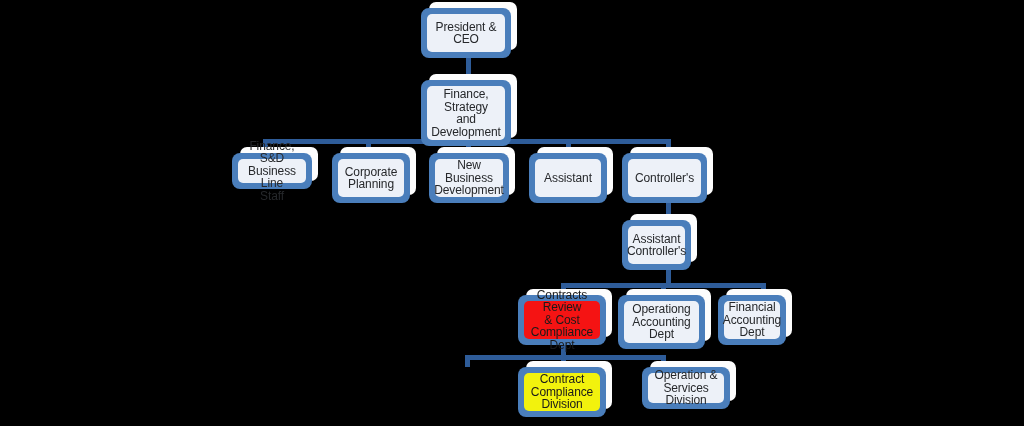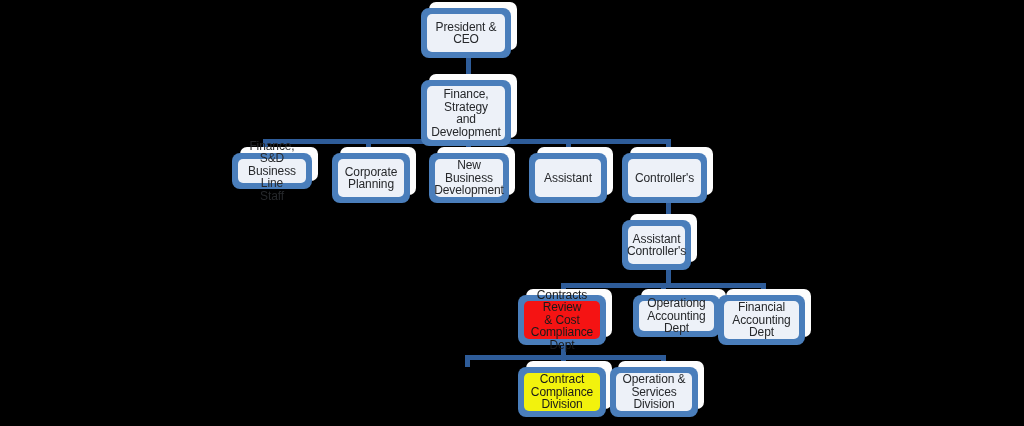--- a/index.html
+++ b/index.html
@@ -201,31 +201,31 @@
     <div class="plate"></div>
     <div class="body">
       <div class="inner">
         <span class="label">Contracts Review
 &amp; Cost
 Compliance Dept</span>
       </div>
     </div>
   </div>
 
-  <div class="node" style="left:618px; top:295px; width:87px; height:42px;margin-left:15px;">
+  <div class="node" style="left:618px; top:295px; width:87px; height:54px;">
     <div class="plate"></div>
     <div class="body">
       <div class="inner">
         <span class="label">Operationg
 Accounting Dept</span>
       </div>
     </div>
   </div>
 
-  <div class="node" style="left:718px; top:295px; width:87px; height:50px;">
+  <div class="node" style="left:718px; top:295px; width:68px; height:50px;">
     <div class="plate"></div>
     <div class="body">
       <div class="inner">
         <span class="label">Financial
 Accounting Dept</span>
       </div>
     </div>
   </div>
 
 
@@ -233,21 +233,21 @@
     <div class="plate"></div>
     <div class="body">
       <div class="inner">
         <span class="label">Contract
 Compliance
 Division</span>
       </div>
     </div>
   </div>
 
-  <div class="node" style="left:610px; top:367px; width:88px; height:50px;">
+  <div class="node" style="left:642px; top:367px; width:88px; height:42px;">
     <div class="plate"></div>
     <div class="body">
       <div class="inner">
         <span class="label">Operation &amp;
 Services Division</span>
       </div>
     </div>
   </div>
 
 </div>

